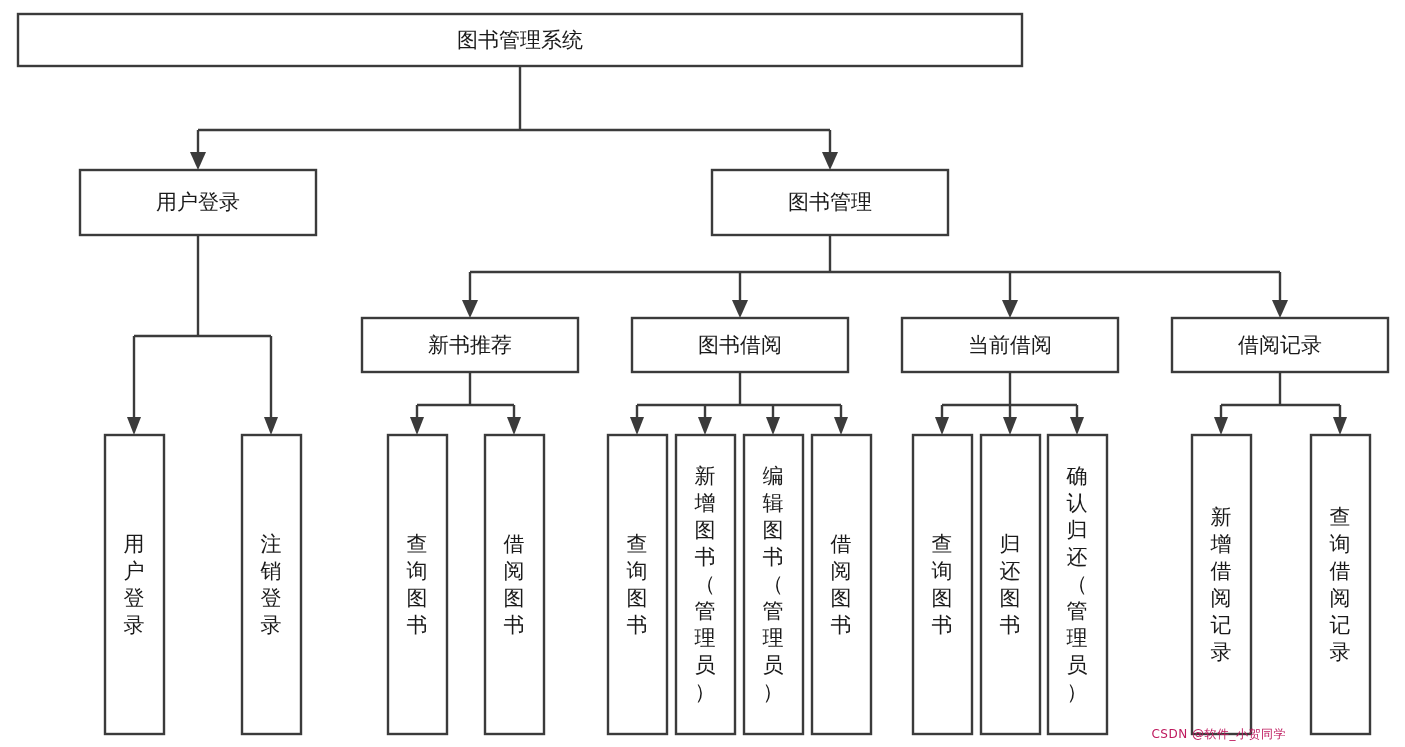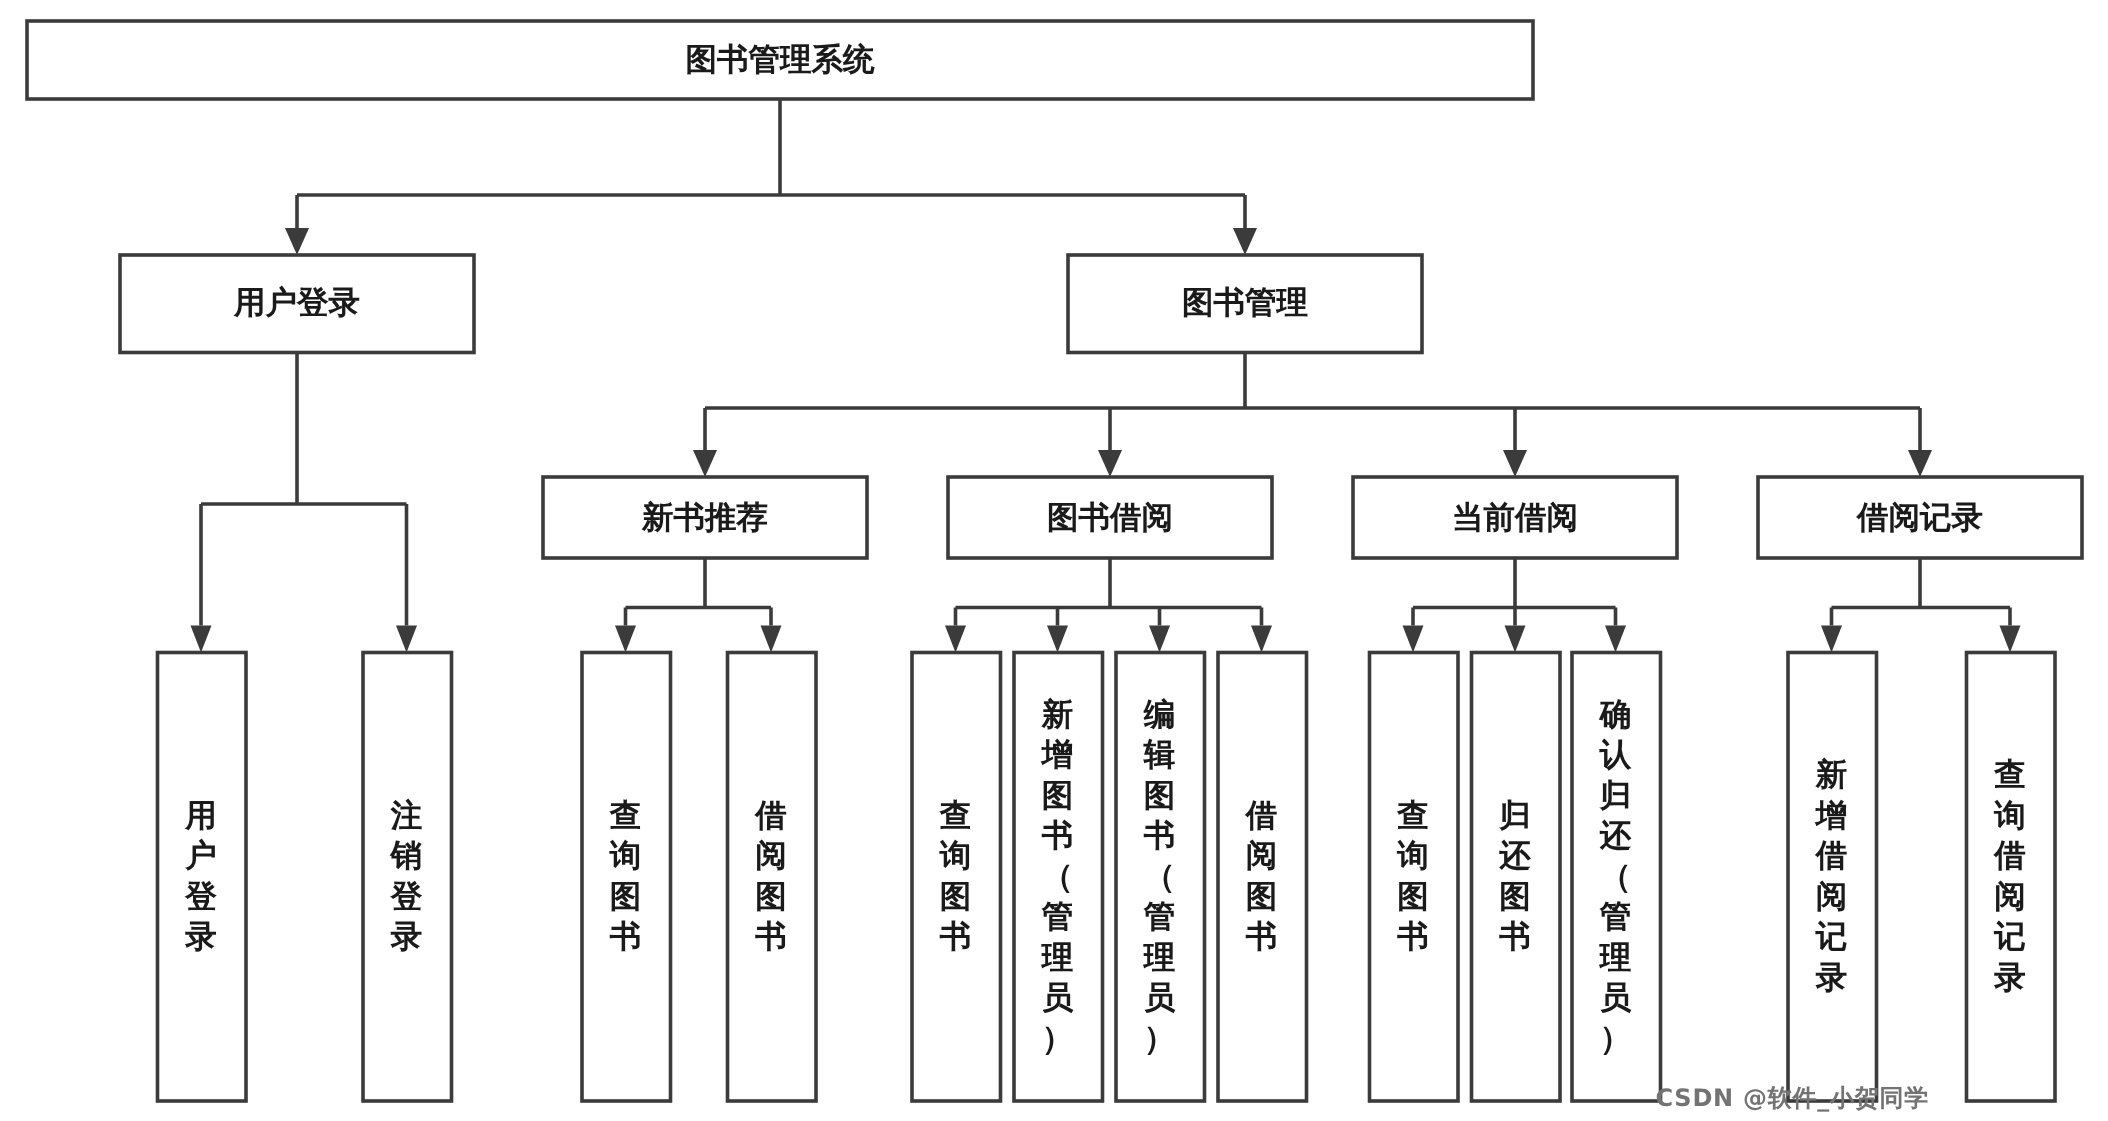--- a/index.html
+++ b/index.html
@@ -11,21 +11,20 @@
     width: 1405px;
     height: 747px;
     font-family: "DejaVu Sans", "Liberation Sans", sans-serif;
     overflow: hidden;
   }
   #diagram-root {
     position: relative;
     width: 1294px;
     height: 747px;
     background: #ffffff;
-    font-weight: bold;
   }
   svg#tree-svg {
     position: absolute;
     left: 0;
     top: 0;
     width: 1405px;
     height: 747px;
     display: block;
   }
   .node-box {
@@ -53,22 +52,22 @@
   }
   .arrow-head {
     fill: #3b3b3b;
     stroke: none;
   }
   .watermark {
     position: absolute;
     right: 8px;
     bottom: 4px;
     font-family: "DejaVu Sans", "Liberation Sans", sans-serif;
-    font-size: 16px;
-    color: #737373;
+    font-size: 12px;
+    color: #be185d;
     letter-spacing: 0.5px;
     white-space: nowrap;
     user-select: none;
   }
 </style>
 </head>
 <body>
 
 <div id="diagram-root">
 

